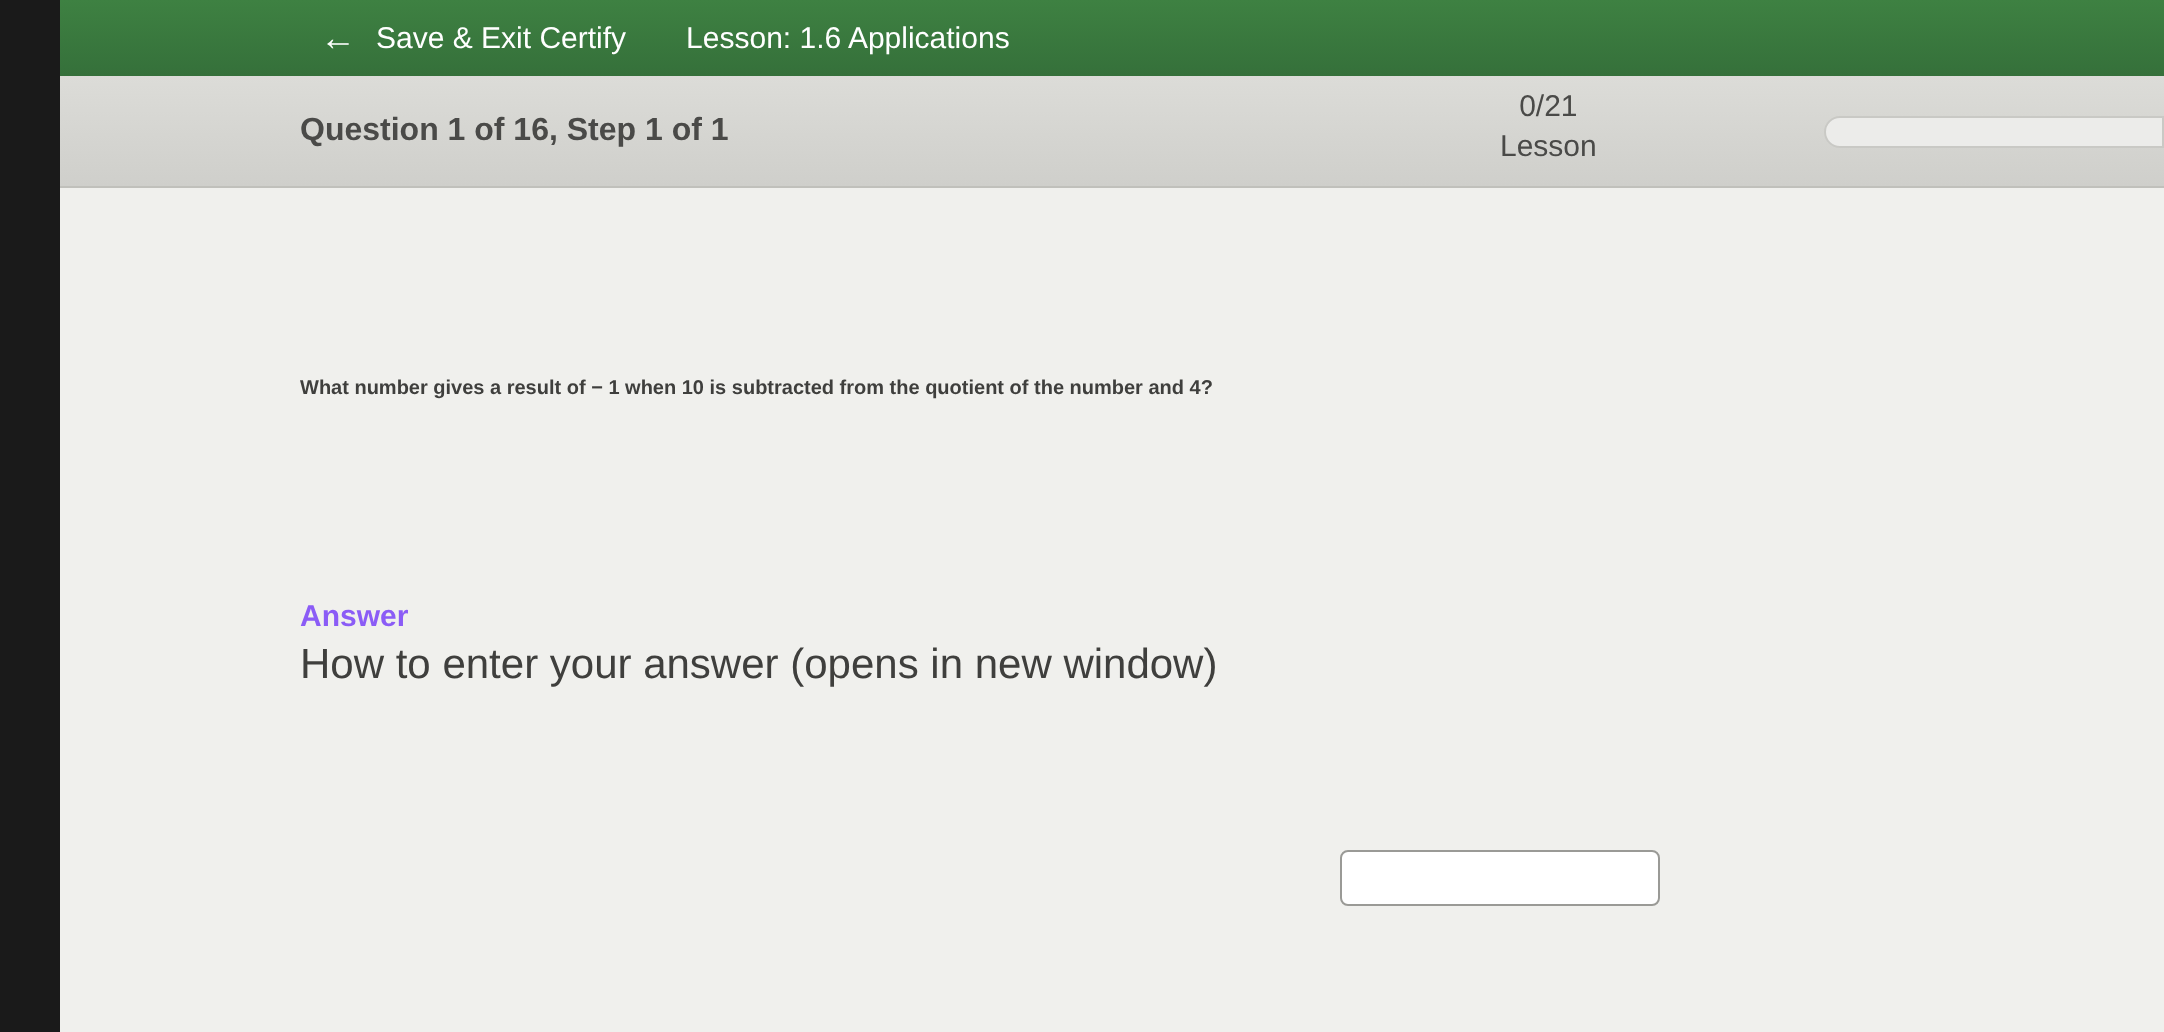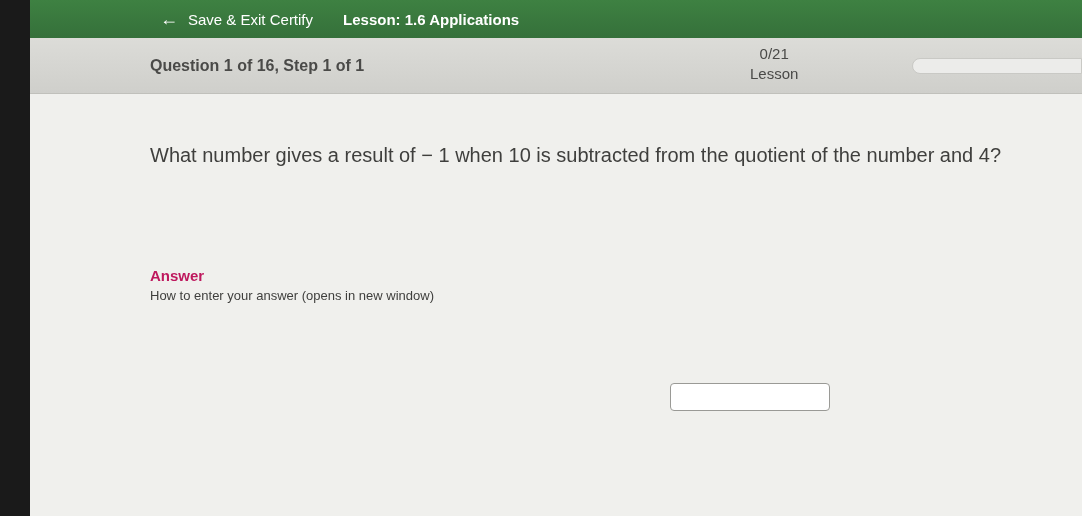--- a/index.html
+++ b/index.html
@@ -37,21 +37,21 @@
       font-size: 15px;
       font-weight: 500;
       cursor: pointer;
     }
     .arrow-icon {
       font-size: 18px;
       line-height: 1;
     }
     .lesson-title {
       font-size: 15px;
-      font-weight: 700;
+      font-weight: 400;
     }
     .subheader {
       background: #d8d8d3;
       background: linear-gradient(to bottom, #dcdcd8, #cfcfcb);
       border-bottom: 1px solid #c0c0bb;
       height: 56px;
       display: flex;
       align-items: center;
       padding-left: 120px;
       padding-right: 38px;
@@ -78,34 +78,35 @@
       width: 170px;
       height: 16px;
       background: #ececea;
       border: 1px solid #c9c9c5;
       border-radius: 8px 0 0 8px;
     }
     .content {
       padding: 50px 80px 0 120px;
     }
     .question-text {
-      font-size: 20px;
+      font-size: 10px;
       color: #3f3f3d;
-      font-weight: 400;
+      font-weight: 700;
+      margin-top: 45px;
     }
     .answer-block {
       margin-top: 100px;
     }
     .answer-label {
       font-size: 15px;
       font-weight: 700;
-      color: #be185d;
+      color: #8b5cf6;
     }
     .help-link {
-      font-size: 13px;
+      font-size: 21px;
       color: #3f3f3d;
       margin-top: 4px;
       cursor: pointer;
     }
     .answer-input-wrap {
       margin-top: 80px;
       margin-left: 520px;
     }
     .answer-input {
       width: 160px;

